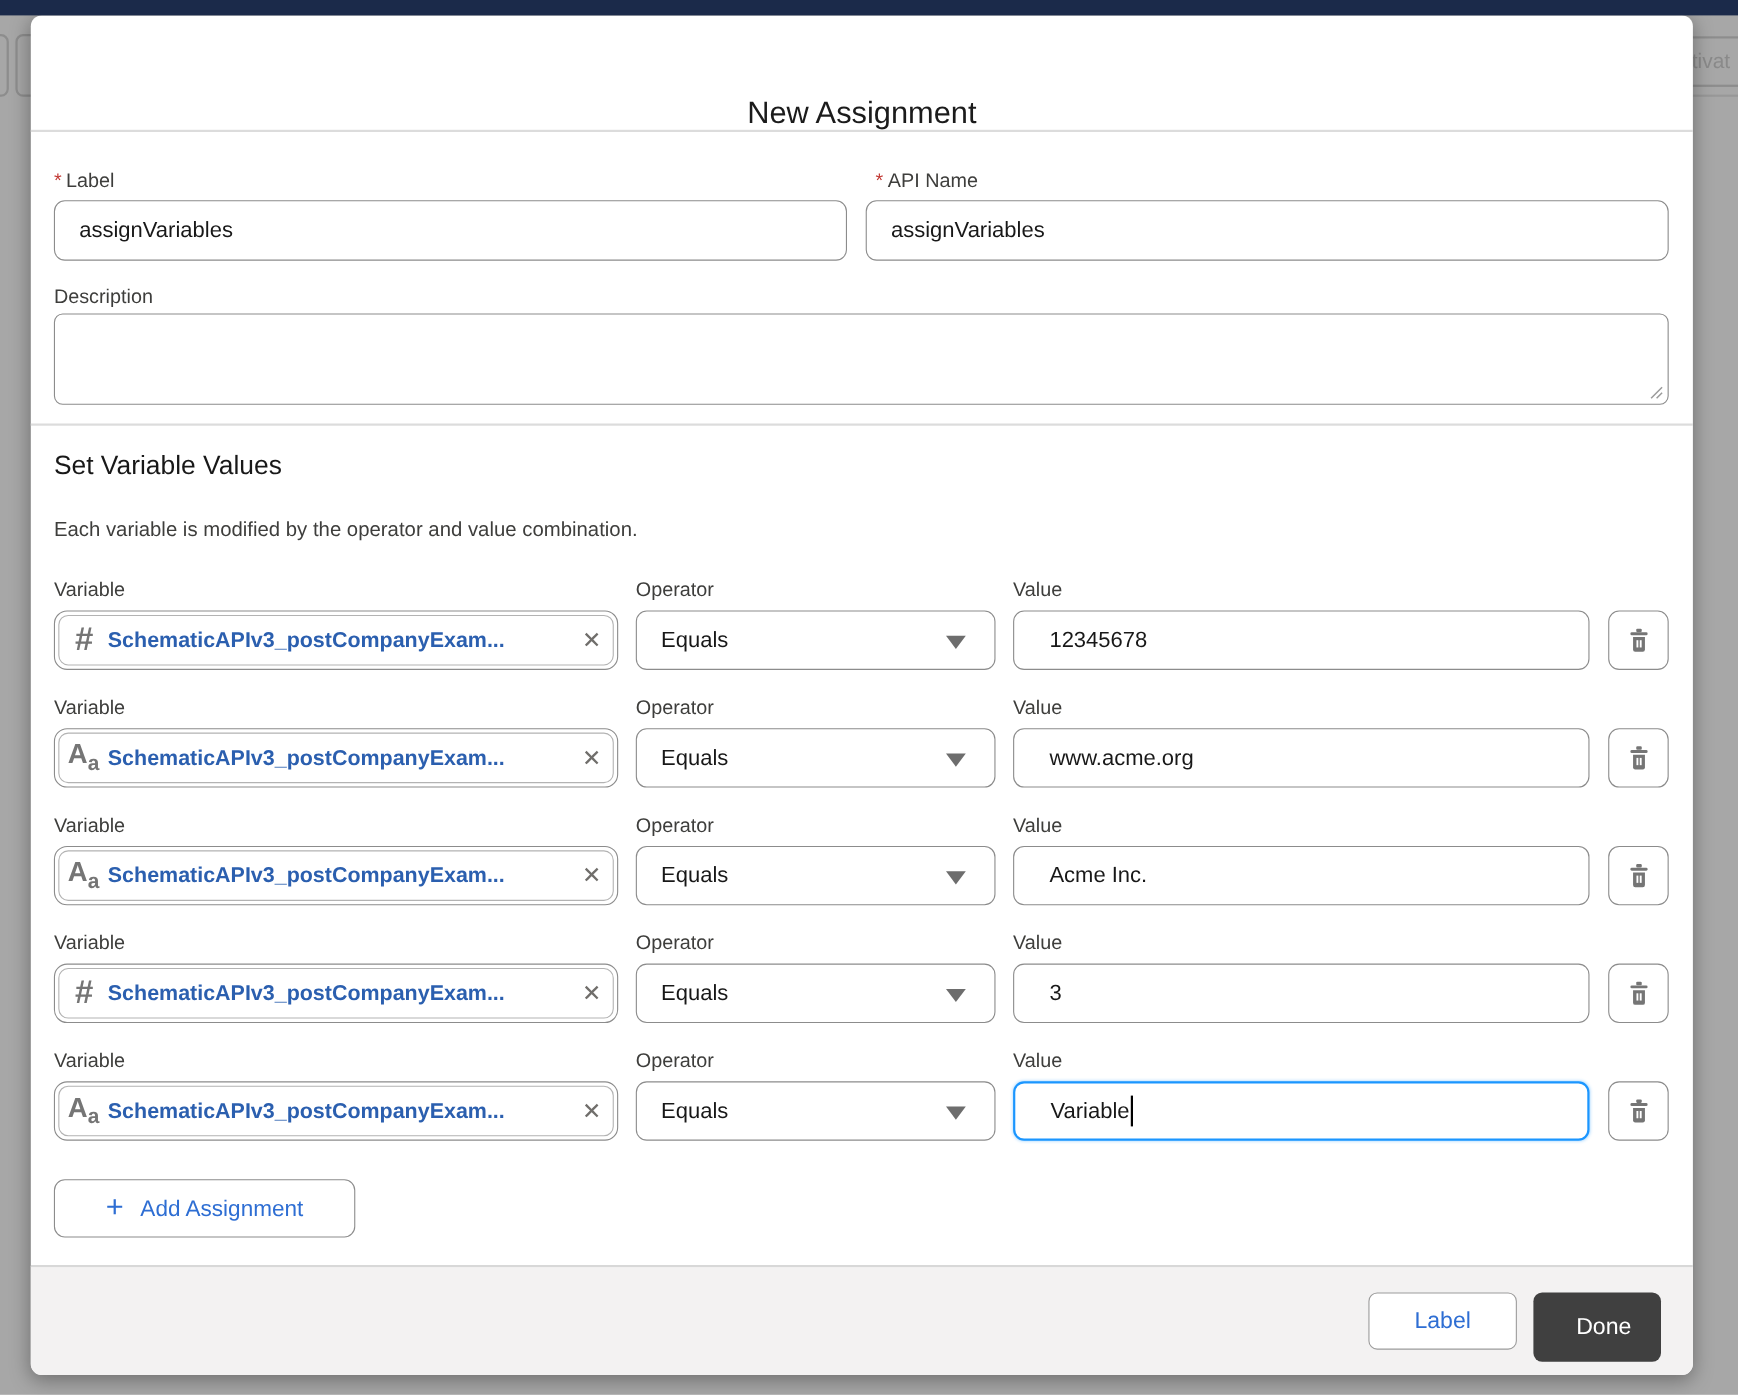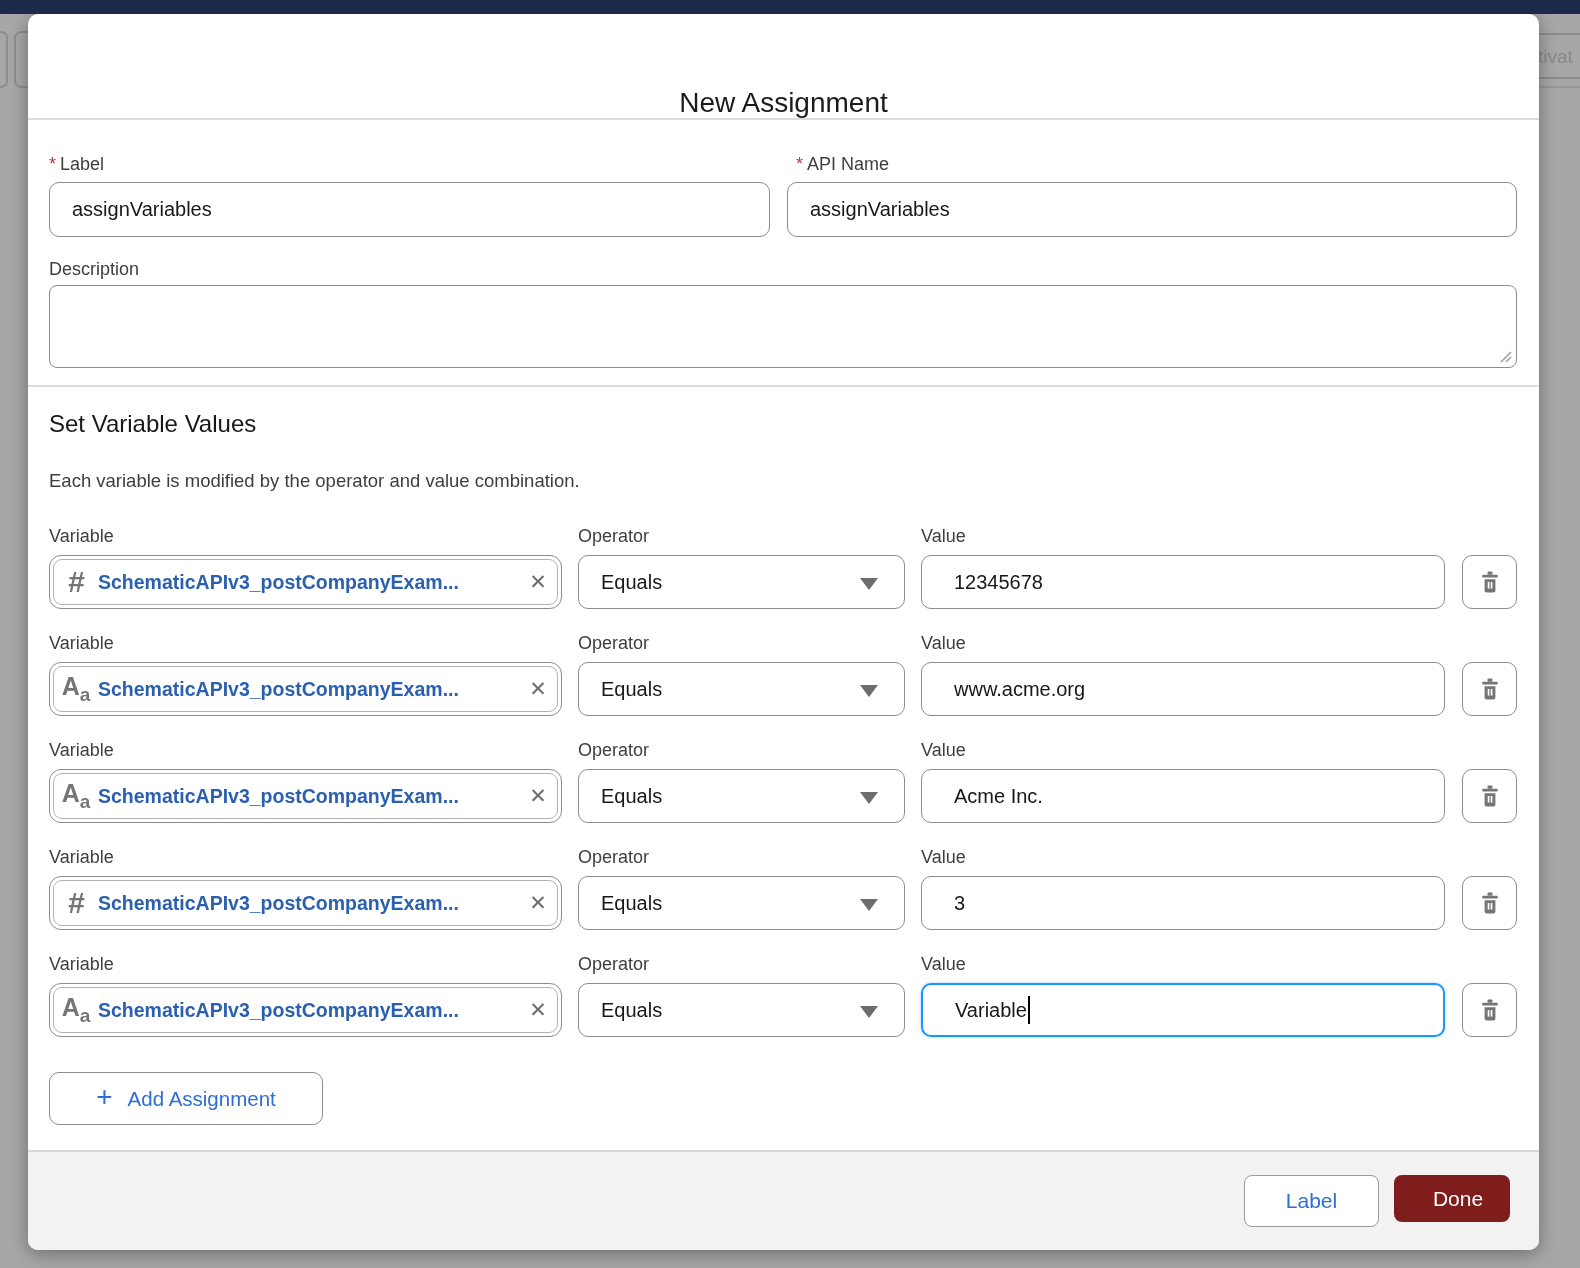--- a/index.html
+++ b/index.html
@@ -78,21 +78,21 @@
     border:1.5px solid #8c8c8c; border-radius:10px; display:flex; align-items:center; justify-content:center;
     cursor:pointer; }
   .add-plus { color:#2e6ed3; font-size:28px; font-weight:400; margin-right:15px; line-height:1; margin-top:-3px; }
   .add-text { color:#2e6ed3; font-size:20.5px; }
 
   .mfooter { position:absolute; left:0; top:1136px; width:1511px; height:100px; background:#f3f2f2;
     border-top:2px solid #d8d8d8; border-radius:0 0 10px 10px; }
   .cancel-btn { position:absolute; top:23px; right:160px; width:135px; height:52px; background:#fff;
     border:1.5px solid #9b9b9b; border-radius:8px; color:#2e6ed3; font-size:21px;
     display:flex; align-items:center; justify-content:center; cursor:pointer; }
-  .done-btn { position:absolute; top:23px; right:29px; width:116px; height:47px; background:#7f1d1d;
+  .done-btn { position:absolute; top:23px; right:29px; width:116px; height:63px; background:#404040;
     border:none; border-radius:8px; color:#fff; font-size:21px;
     display:flex; align-items:center; justify-content:center; cursor:pointer;padding-left:12px; }
 </style>
 </head>
 <body>
 
 <div class="topbar"></div>
 
 <div class="bg-btn bg-btn1"></div>
 <div class="bg-btn bg-btn2"></div>

